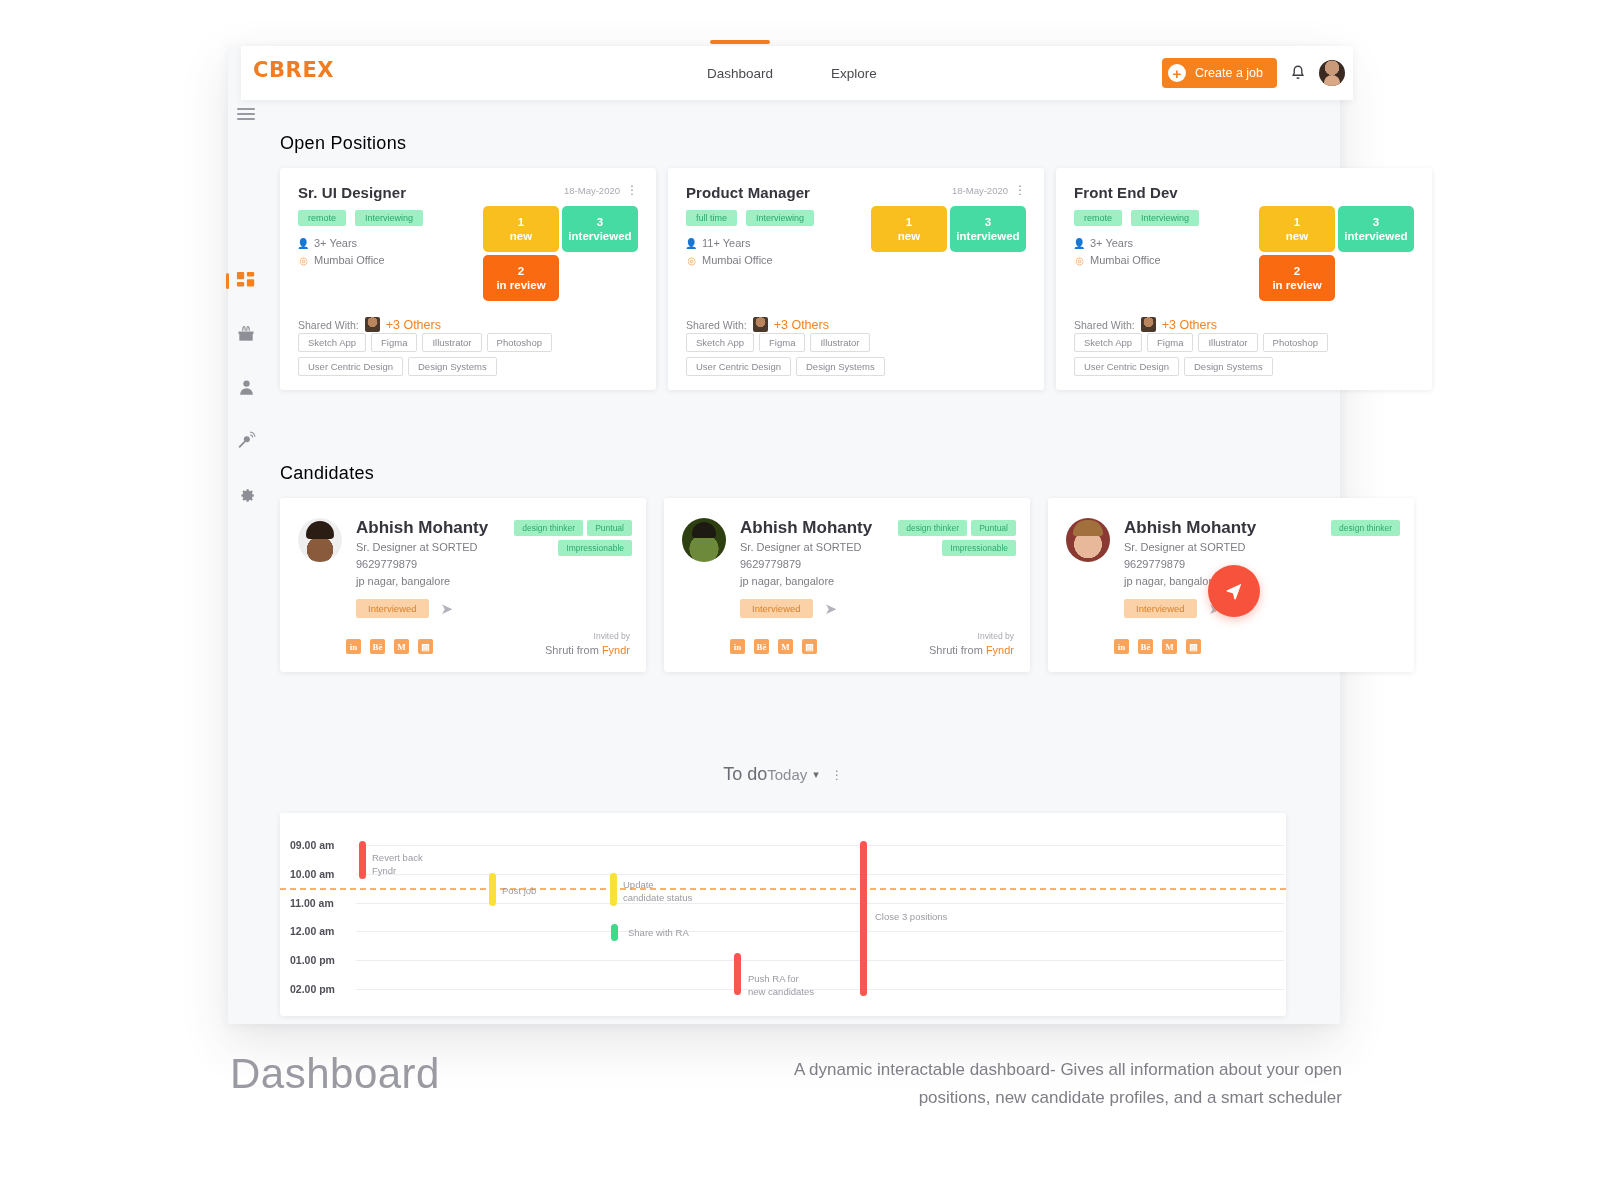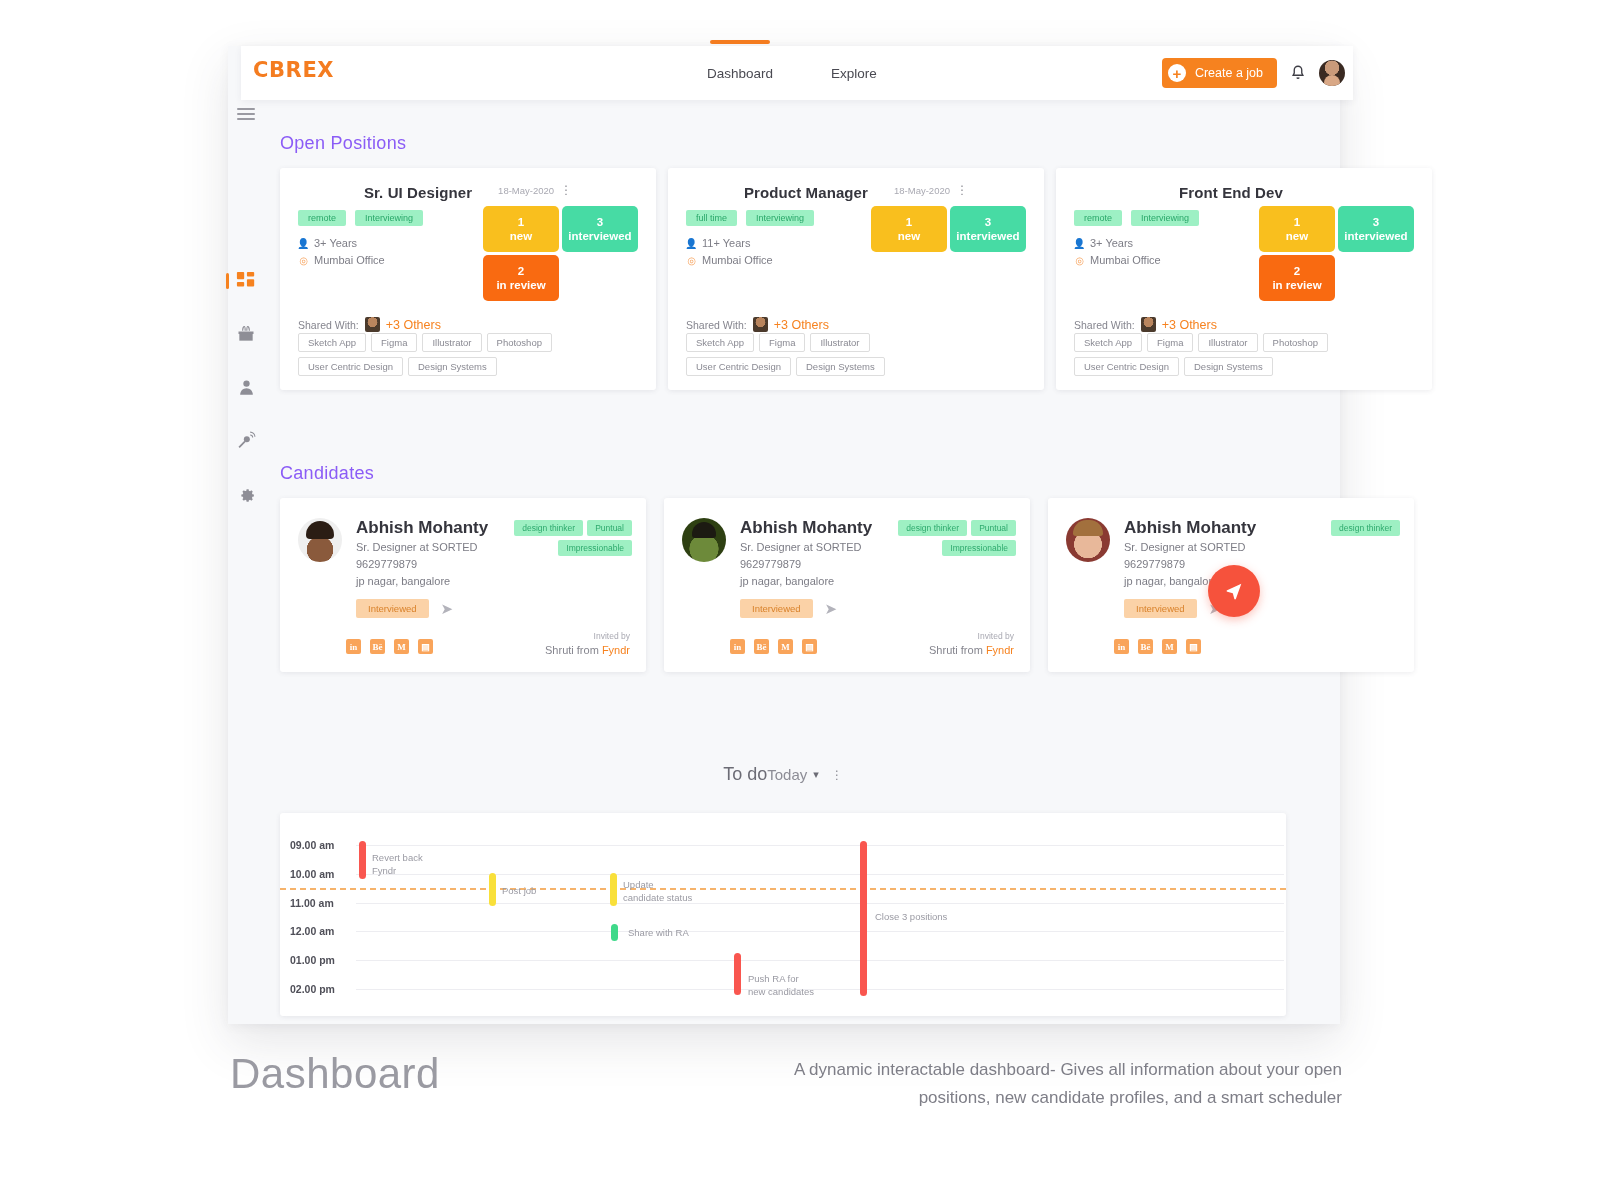--- a/index.html
+++ b/index.html
@@ -66,31 +66,31 @@
   .hamburger span { display:block; height: 2px; background: #9a9aa2; border-radius: 1px; }
   .side-icons { margin-top: 150px; display: flex; flex-direction: column; gap: 31px; align-items: center; }
   .side-icon { width: 22px; height: 22px; color: #8e8e96; position: relative; cursor: pointer; display:flex; align-items:center; justify-content:center;}
   .side-icon.active { color: #F6821F; }
   .side-icon.active::before {
     content: ""; position: absolute; left: -9px; top: 3px; width: 3px; height: 16px; background: #F6821F; border-radius: 2px;
   }
 
   
   .content { position: absolute; left: 264px; top: 100px; width: 1076px; height: 924px; }
-  .section-title { color: #8b5cf6; font-size: 18px; font-weight: normal; letter-spacing: .3px; }
+  .section-title { color: #000000; font-size: 18px; font-weight: normal; letter-spacing: .3px; }
   .sec-open { position: absolute; left: 16px; top: 33px; }
   .sec-cand { position: absolute; left: 16px; top: 363px; }
 
   
   .job-row { position: absolute; left: 16px; top: 68px; width: 1090px; height: 222px; display: flex; gap: 12px; }
   .job-card {
     width: 376px; min-width: 376px; height: 222px; background: #fff; border-radius: 3px;
     box-shadow: 0 1px 5px rgba(70,70,90,.10); position: relative; padding: 16px 18px;
   }
-  .job-head { display: flex; justify-content: center; align-items: flex-start; gap: 26px; }
+  .job-head { display: flex; justify-content: space-between; align-items: flex-start; gap: 26px; }
   .job-title { font-size: 15px; font-weight: bold; color: #35353d; letter-spacing: .1px; }
   .job-date-wrap { display: flex; align-items: center; gap: 6px; }
   .job-date { font-size: 9.5px; color: #a9a9b2; }
   .kebab { color: #8e8e96; font-size: 12px; line-height: 1; letter-spacing: 0; cursor: pointer; }
   .chip-row { display: flex; gap: 9px; margin-top: 9px; }
   .chip-green {
     background: #9df0c4; color: #2aa86a; font-size: 9px; padding: 3px 10px; border-radius: 2px;
   }
   .meta { margin-top: 9px; font-size: 11px; color: #7d7d86; line-height: 1.55; }
   .meta-line { display: flex; align-items: center; gap: 5px; }

